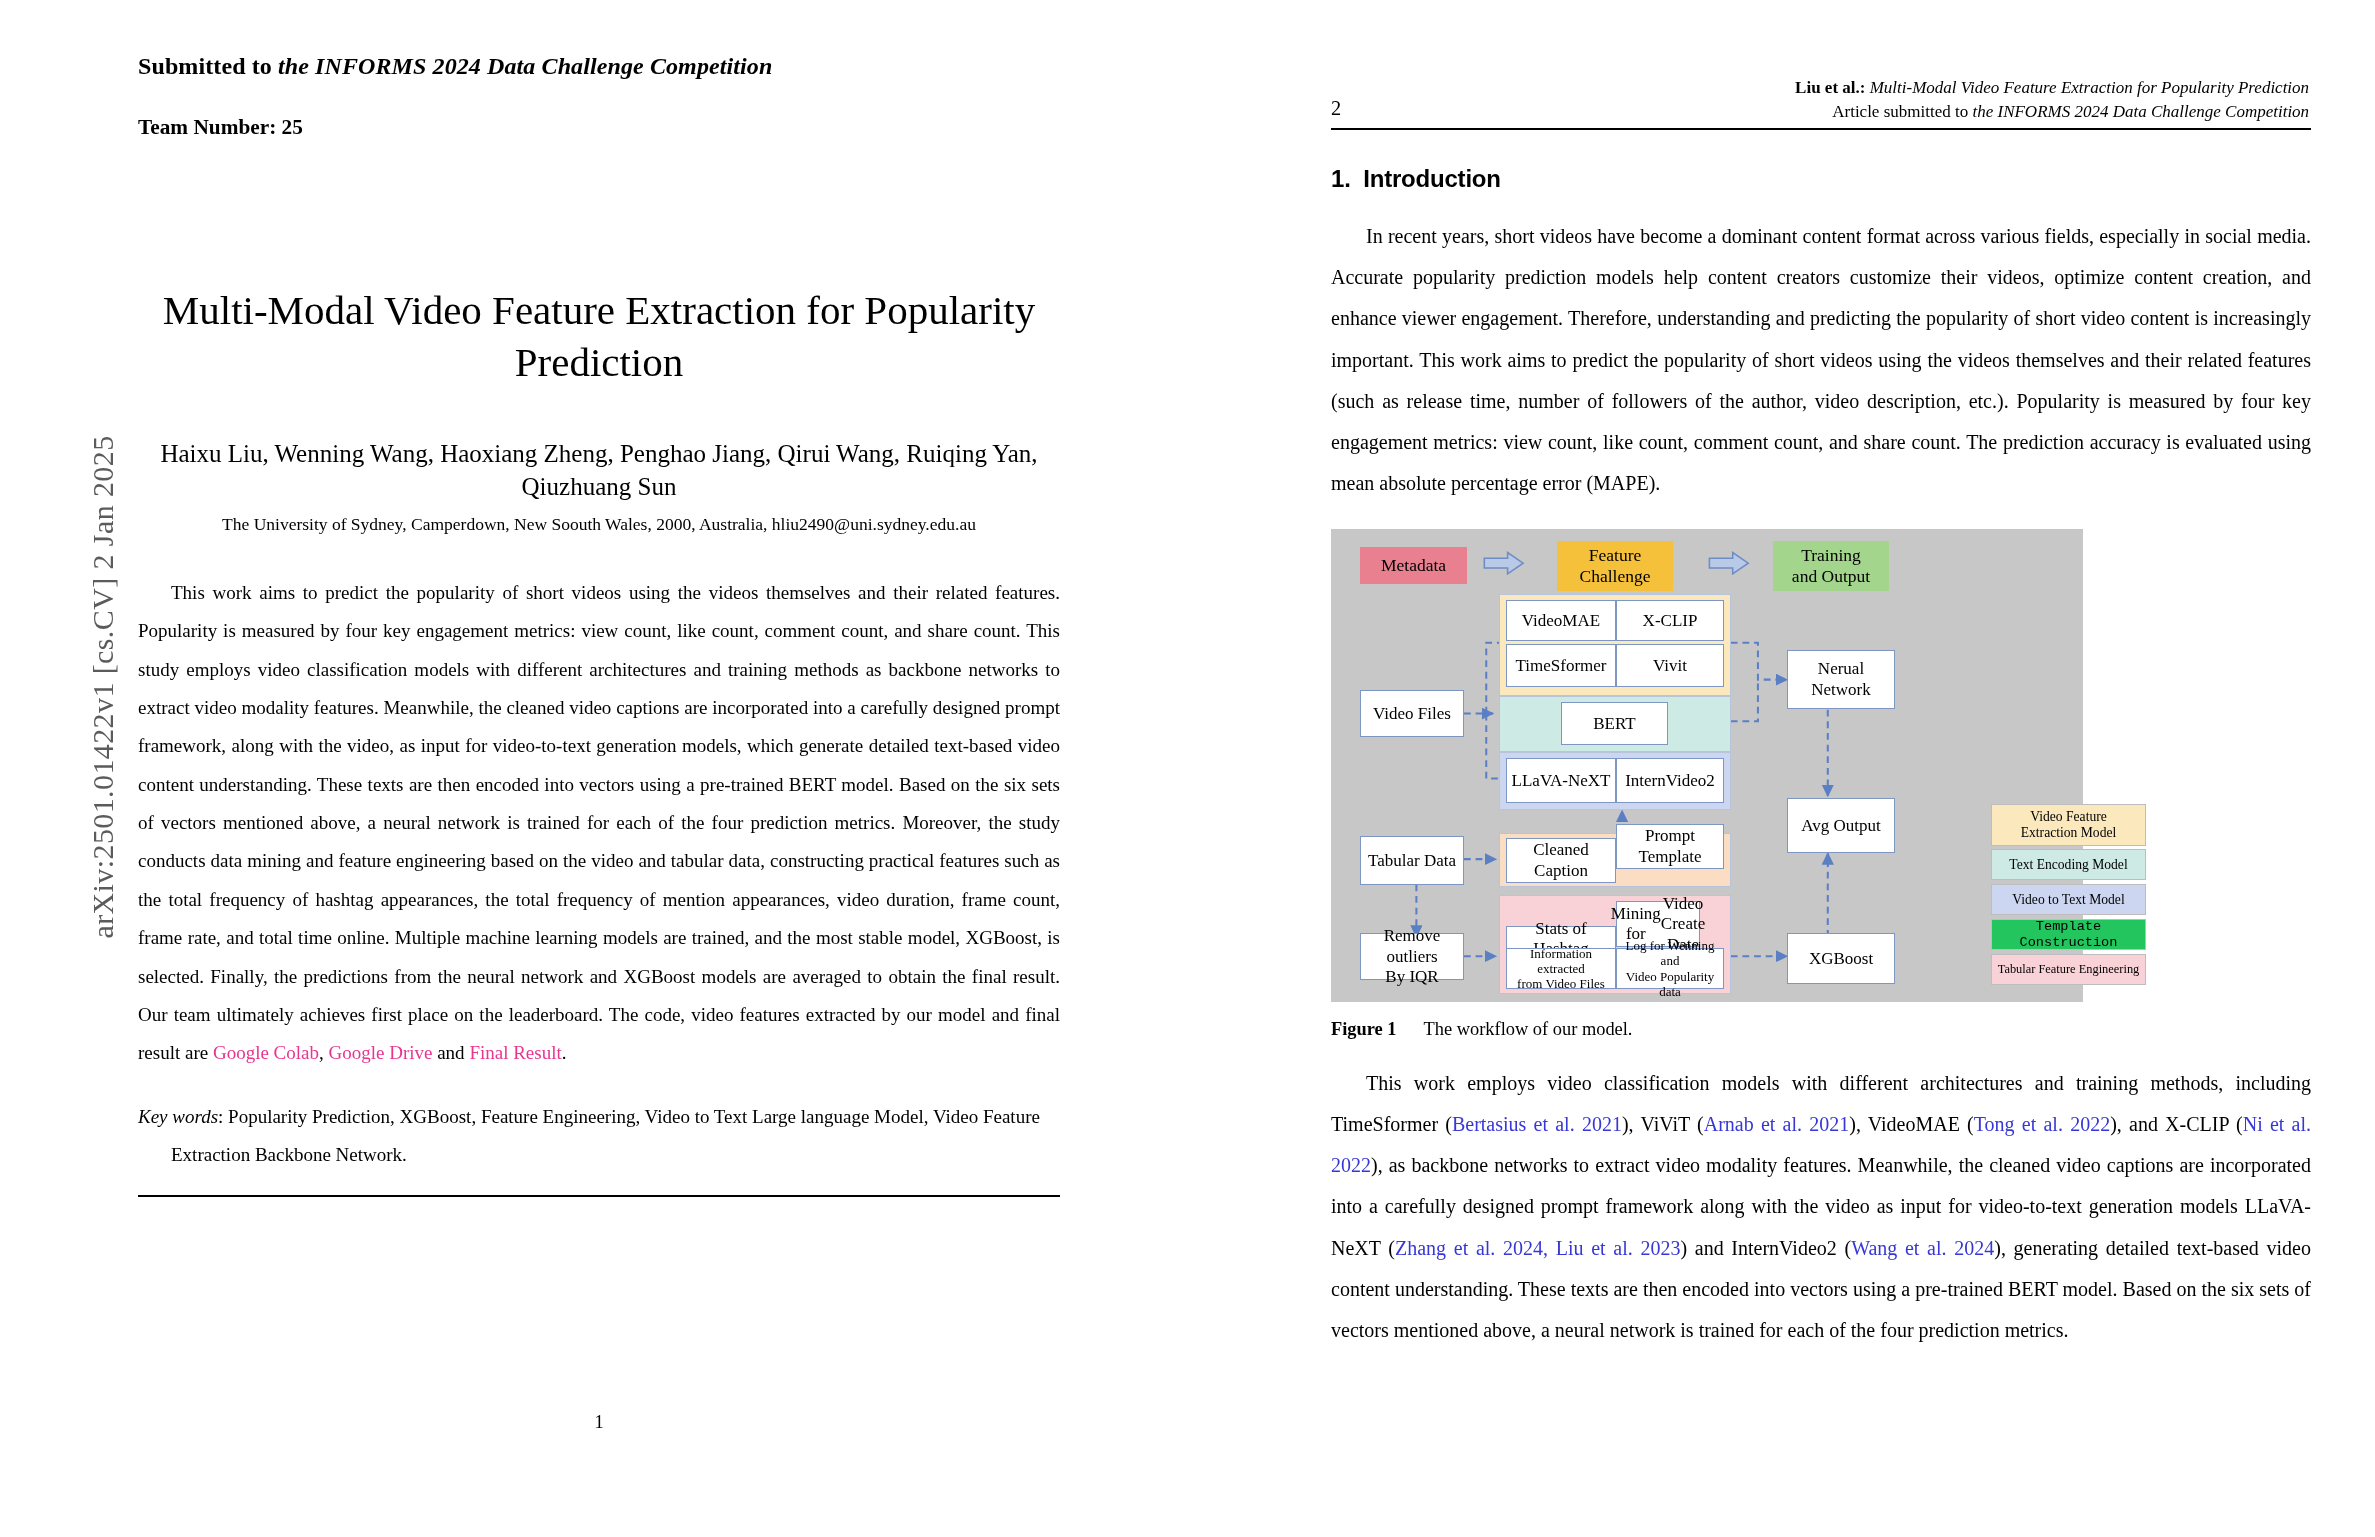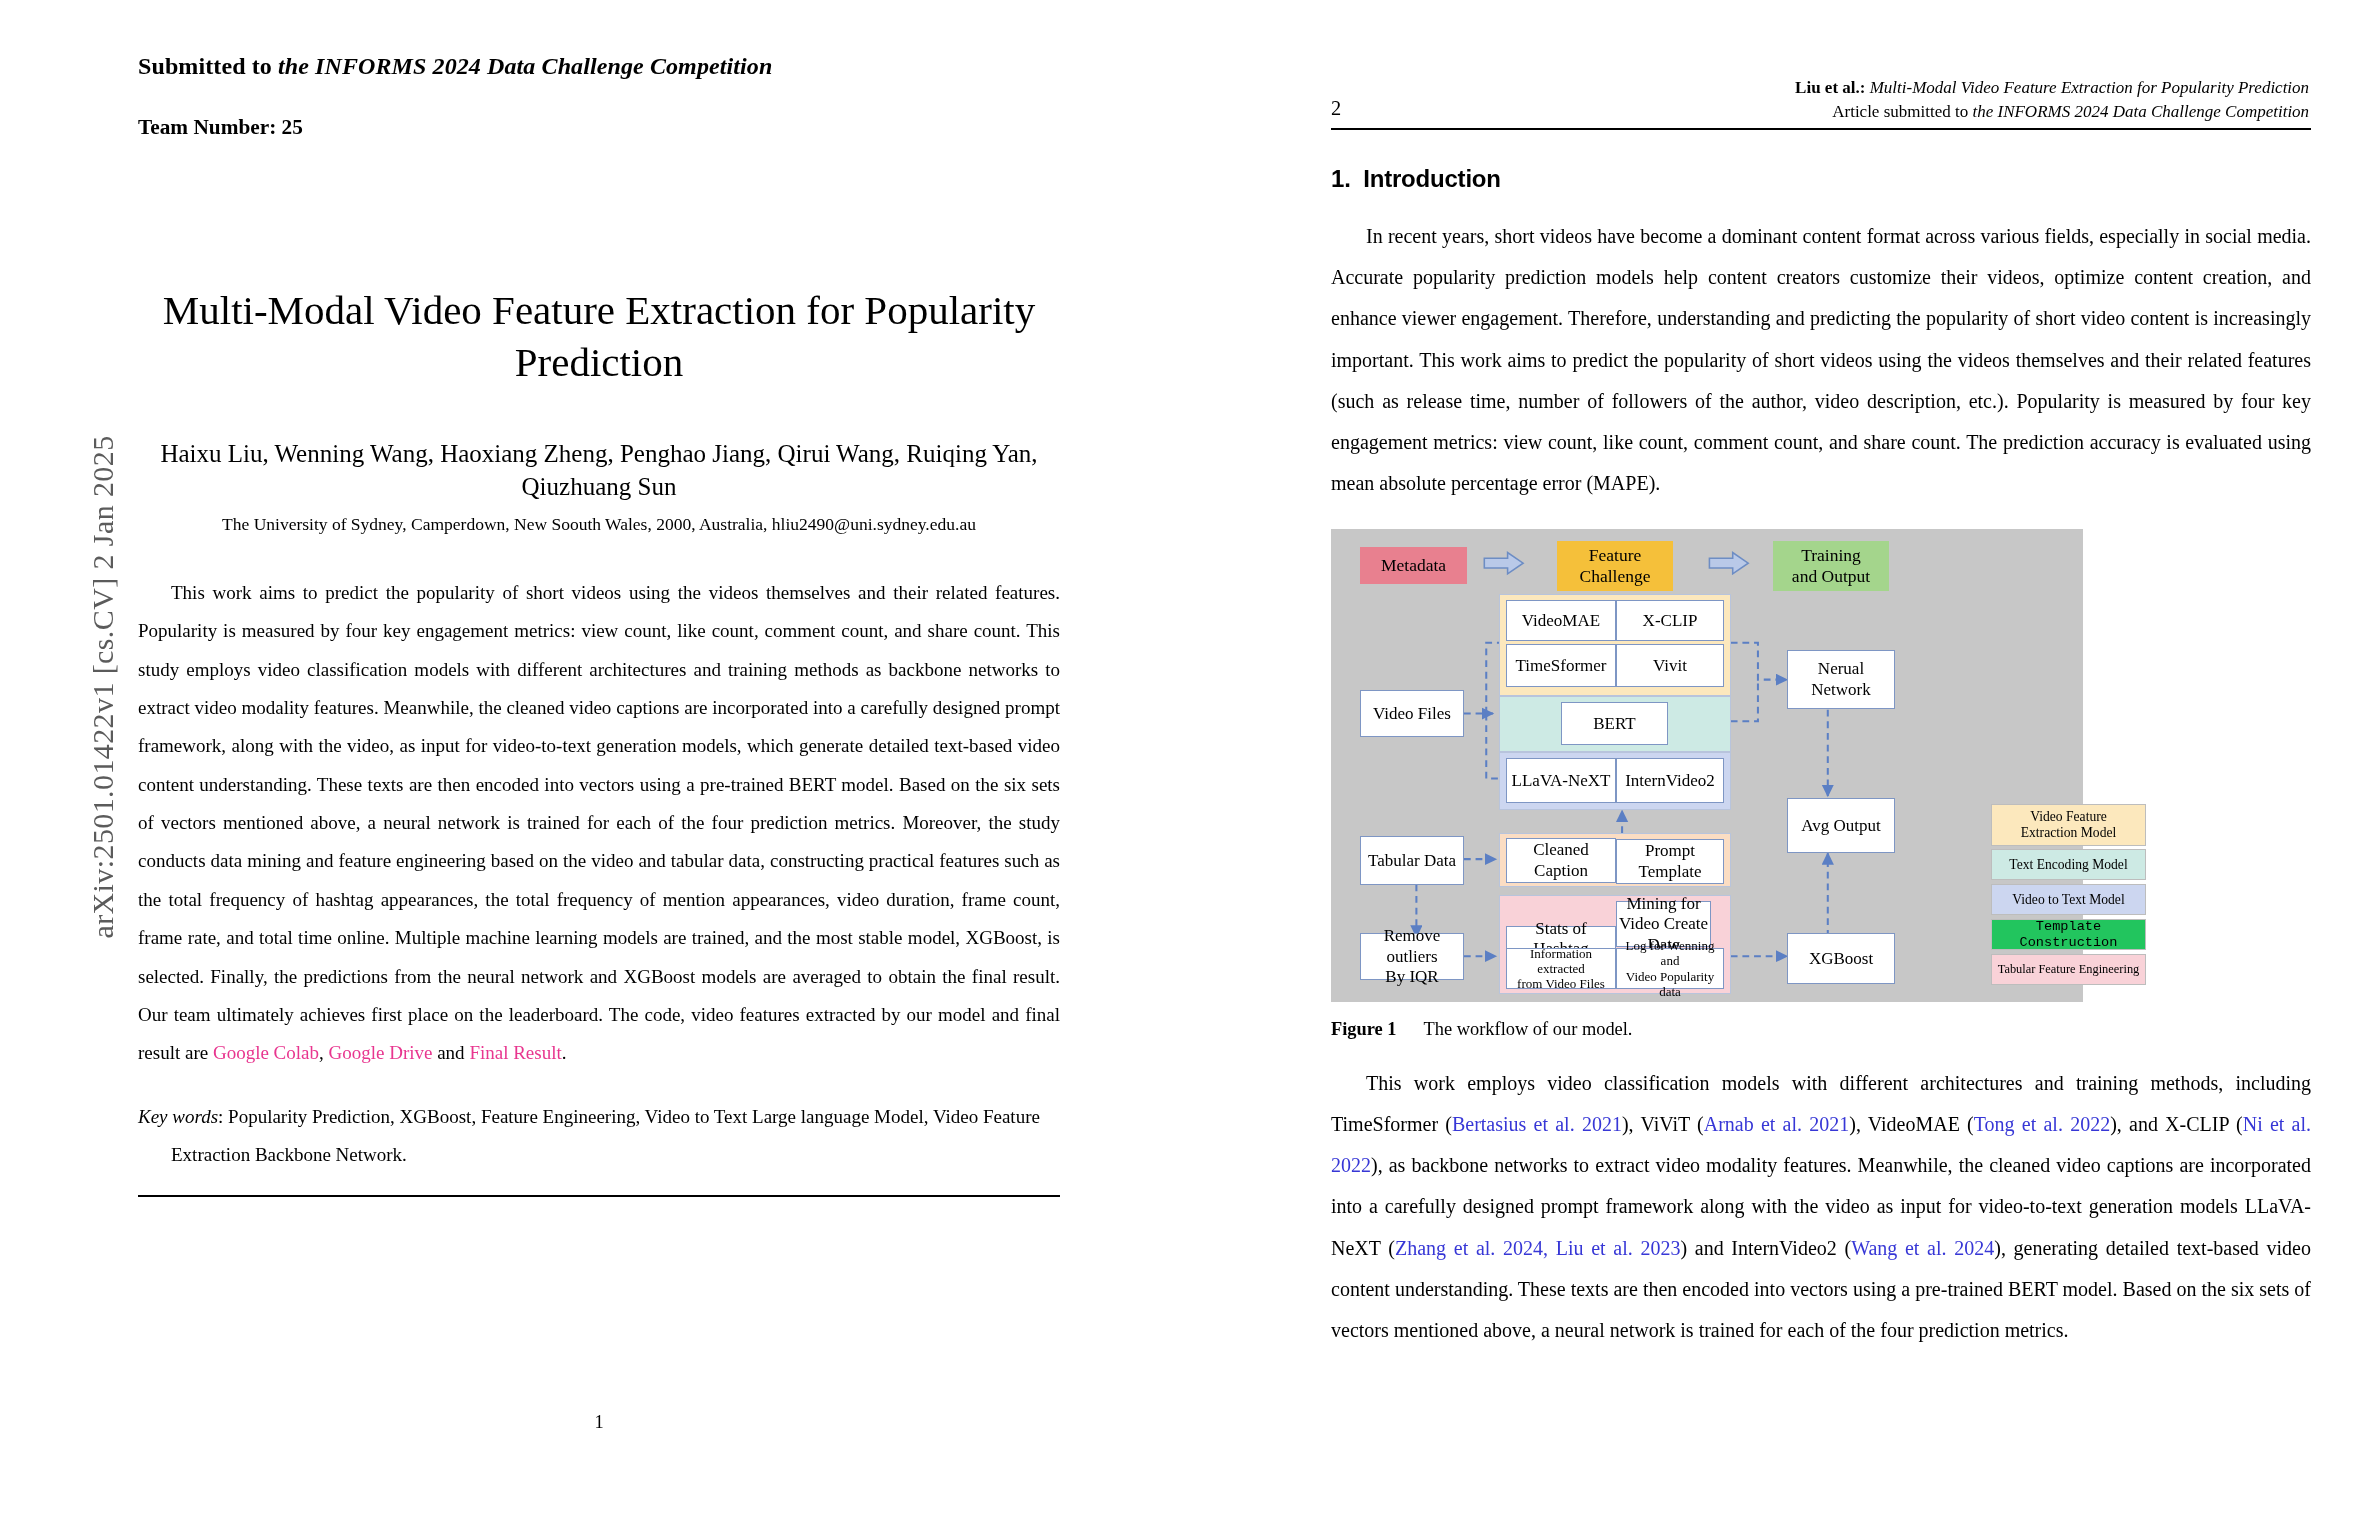--- a/index.html
+++ b/index.html
@@ -367,30 +367,30 @@
           <span>LLaVA-NeXT</span>
         </div>
         <div class="nbox" style="left:285px; top:229px; width:108px; height:45px;">
           <span>InternVideo2</span>
         </div>
 
         <div class="nbox" style="left:175px; top:309px; width:110px; height:45px; flex-direction:column;">
           <span>Cleaned</span>
           <span>Caption</span>
         </div>
-        <div class="nbox" style="left:285px; top:310px; width:108px; height:45px; flex-direction:column;">
+        <div class="nbox" style="left:285px; top:295px; width:108px; height:45px; flex-direction:column;">
           <span>Prompt</span>
           <span>Template</span>
         </div>
 
         <div class="nbox" style="left:175px; top:372px; width:110px; height:46px; flex-direction:column;margin-top:25px;">
           <span>Stats of Hashtag</span>
           <span>and Mention</span>
         </div>
-        <div class="nbox" style="left:285px; top:372px; width:95px; height:46px; flex-direction:column;">
+        <div class="nbox" style="left:285px; top:372px; width:84px; height:46px; flex-direction:row;">
           <span>Mining for</span>
           <span>Video Create Date</span>
         </div>
         <div class="nbox small" style="left:175px; top:419px; width:110px; height:41px; flex-direction:column;">
           <span>Information extracted</span>
           <span>from Video Files</span>
         </div>
         <div class="nbox small" style="left:285px; top:419px; width:108px; height:41px; flex-direction:column;">
           <span>Log for Wenning and</span>
           <span>Video Popularity data</span>

